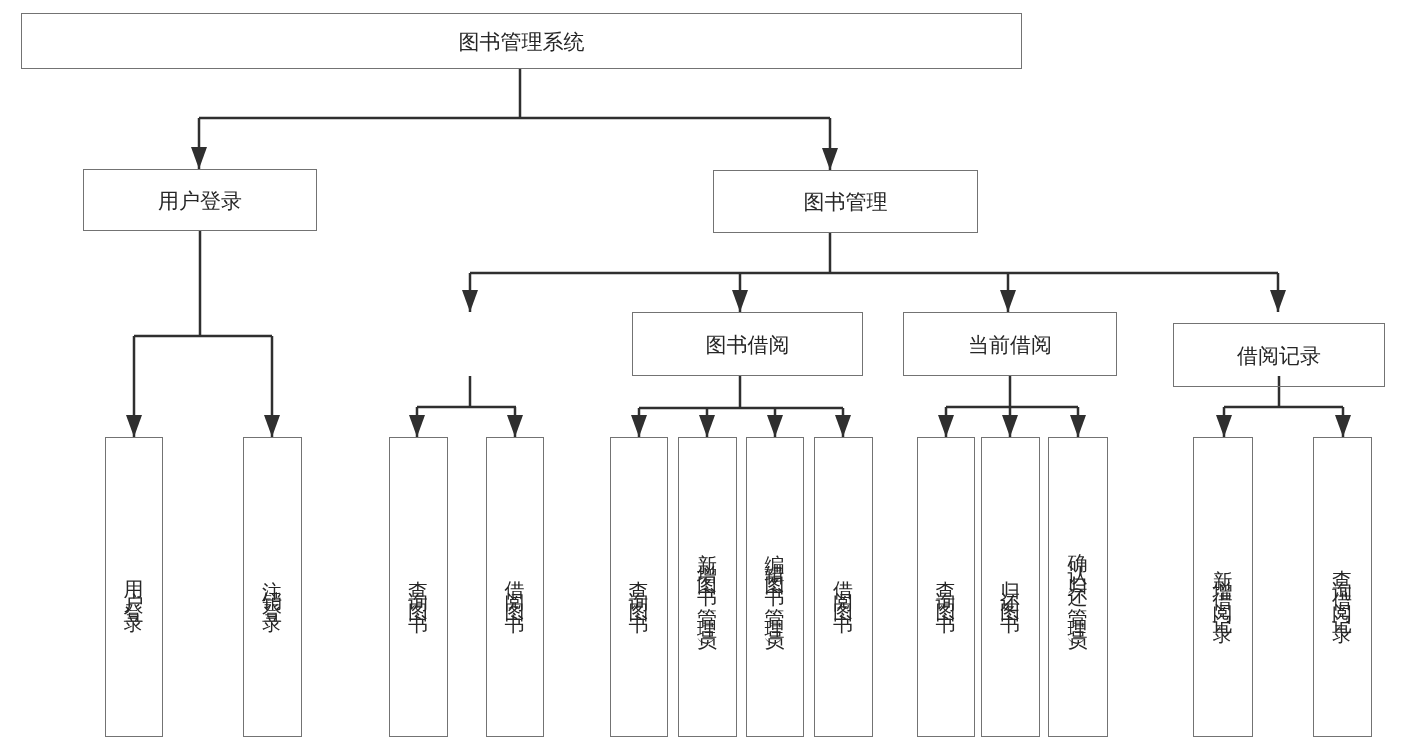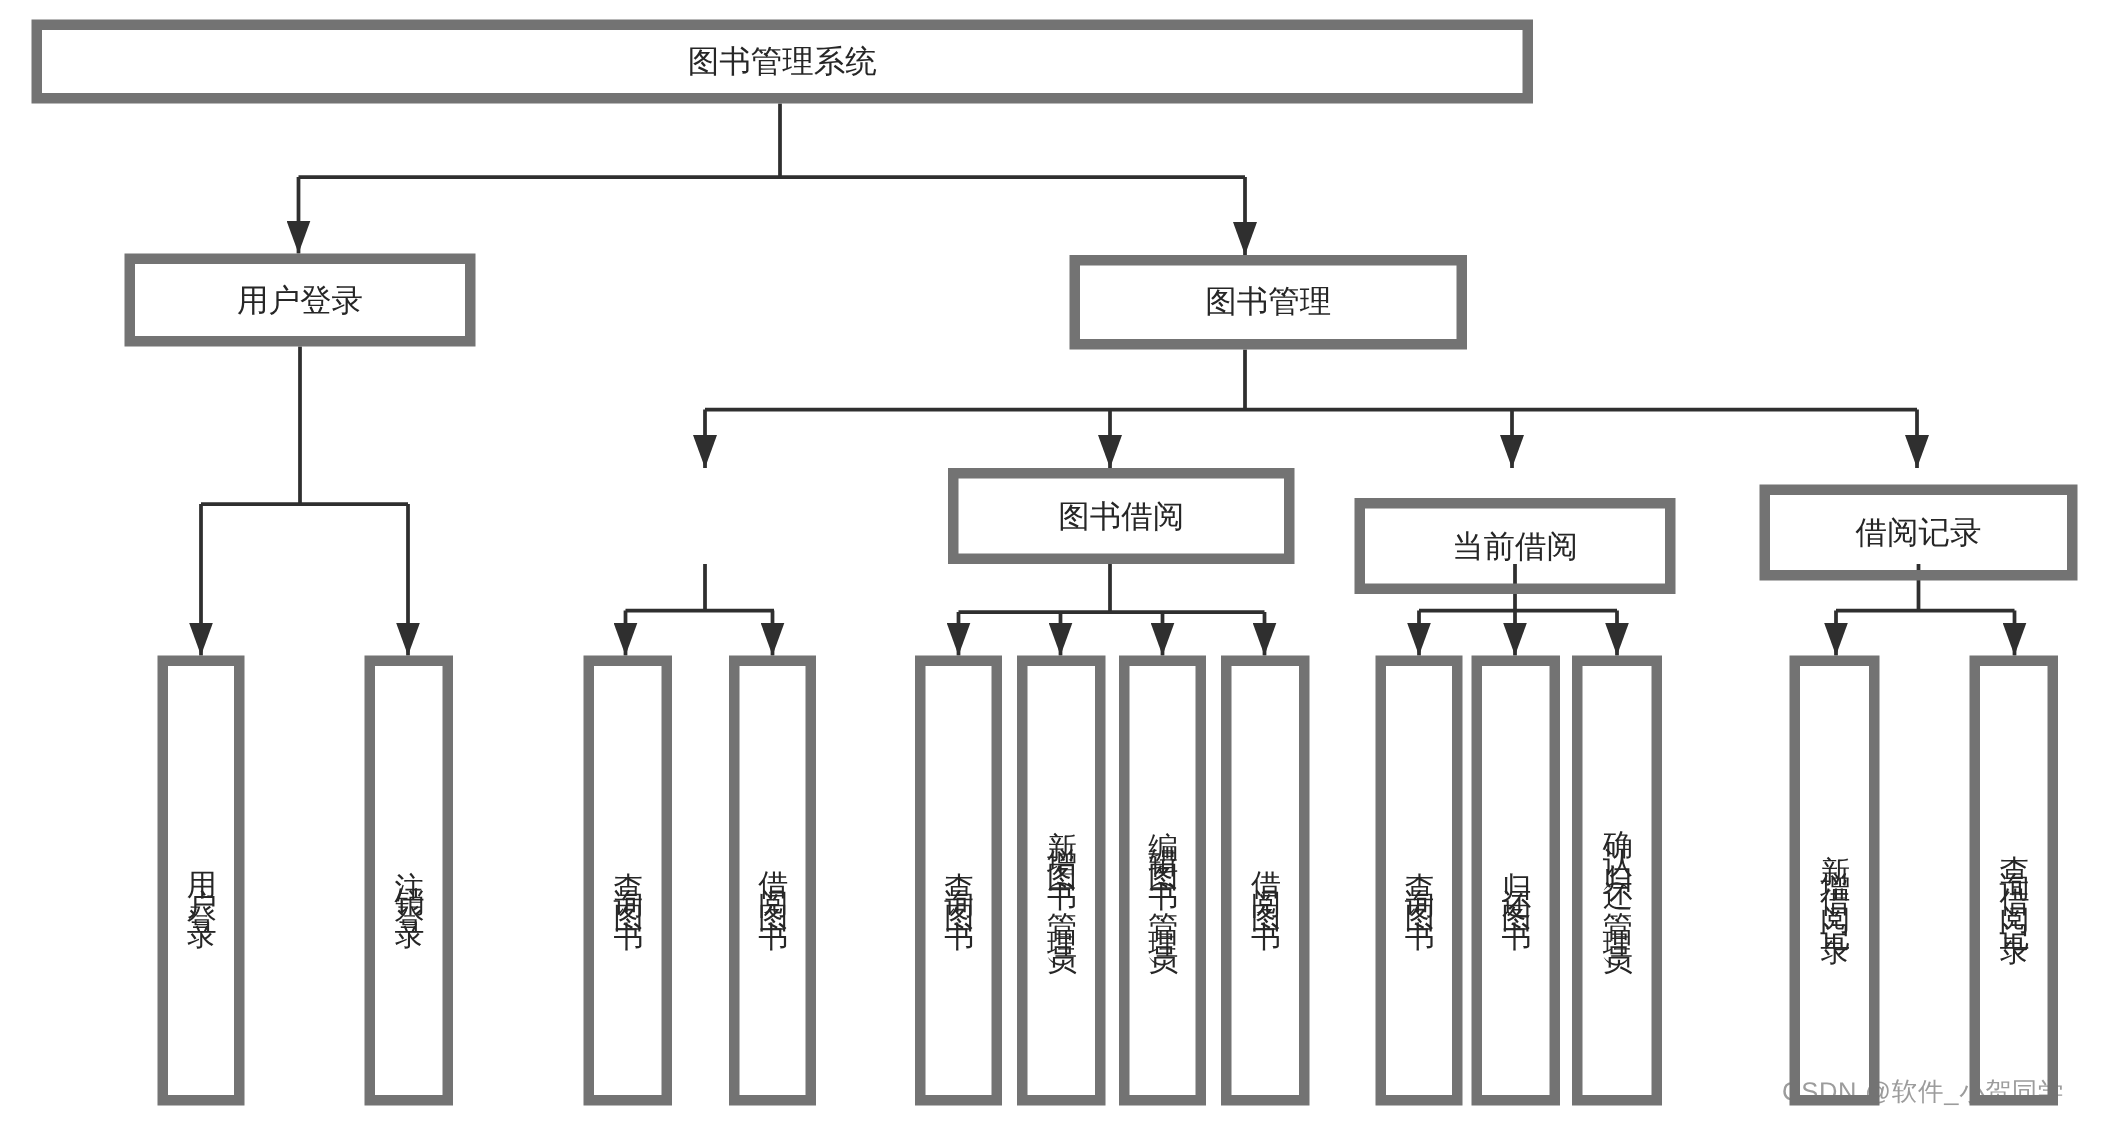--- a/index.html
+++ b/index.html
@@ -13,21 +13,21 @@
   }
   svg.connectors {
     position: absolute;
     left: 0; top: 0;
     width: 1405px; height: 747px;
     z-index: 1;
   }
   .node {
     position: absolute;
     box-sizing: border-box;
-    border: 7px solid #737373;
+    border: 1px solid #737373;
     background: transparent;
     display: flex;
     align-items: center;
     justify-content: center;
     color: #262626;
     font-size: 21px;
     line-height: 1;
     z-index: 2;
     white-space: nowrap;
   }
@@ -41,21 +41,21 @@
     letter-spacing: 11px;
     font-size: 20px;
     line-height: 1;
   }
   
   .n-root { left: 21px;  top: 13px;  width: 1001px; height: 56px; }
   .n-l2a  { left: 83px;  top: 169px; width: 234px;  height: 62px; }
   .n-l2b  { left: 713px; top: 170px; width: 265px;  height: 63px; }
   .n-l3a  { left: 363px; top: 312px; width: 215px;  height: 64px; }
   .n-l3b  { left: 632px; top: 312px; width: 231px;  height: 64px; }
-  .n-l3c  { left: 903px; top: 312px; width: 214px;  height: 64px; margin-top: 20px; }
+  .n-l3c  { left: 903px; top: 312px; width: 214px;  height: 64px; }
   .n-l3d  { left: 1173px;top: 312px; width: 212px;  height: 64px; margin-top: 11px; }
   
   .n-f1  { left: 105px;  width: 58px; }
   .n-f2  { left: 243px;  width: 59px; }
   .n-f3  { left: 389px;  width: 59px; }
   .n-f4  { left: 486px;  width: 58px; }
   .n-f5  { left: 610px;  width: 58px; }
   .n-f6  { left: 678px;  width: 59px; }
   .n-f7  { left: 746px;  width: 58px; }
   .n-f8  { left: 814px;  width: 59px; }
@@ -73,21 +73,20 @@
     font-size: 17px;
     letter-spacing: 0.5px;
     white-space: nowrap;
   }
 </style>
 </head>
 <body>
 
 <div class="canvas">
 
-  <div class="watermark">CSDN @软件_小贺同学</div>
 
   <svg class="connectors" viewBox="0 0 1405 747" xmlns="http://www.w3.org/2000/svg">
     <defs>
       <marker id="arrow" viewBox="0 0 22 16" markerWidth="22" markerHeight="16" refX="22" refY="8" orient="auto" markerUnits="userSpaceOnUse">
         <path d="M0,0 L22,8 L0,16 Z" fill="#2f2f2f"></path>
       </marker>
     </defs>
     <g stroke="#2f2f2f" stroke-width="2.5" fill="none">
       <g>
         <path d="M520,69 V118"></path>

